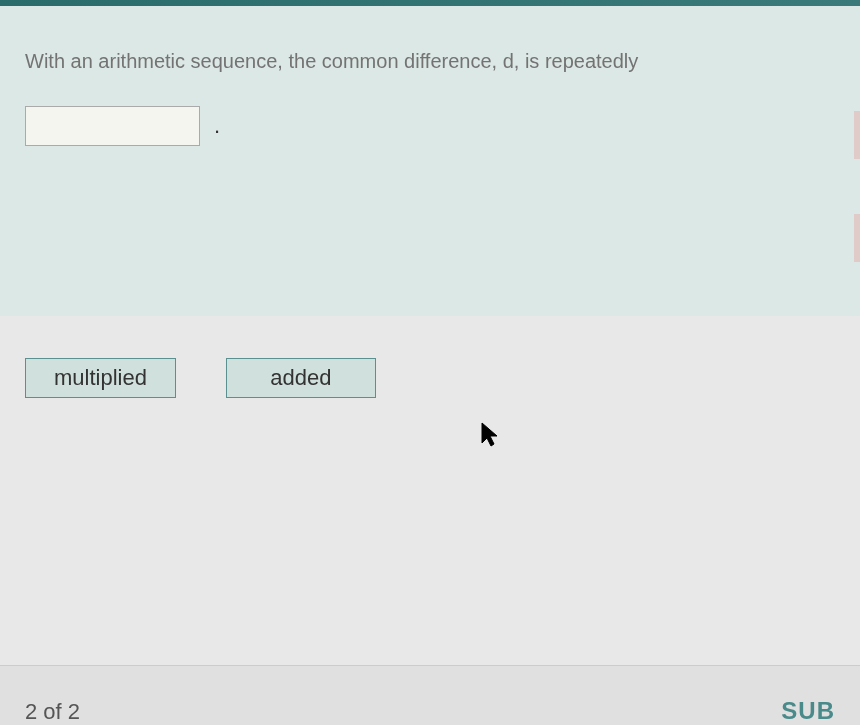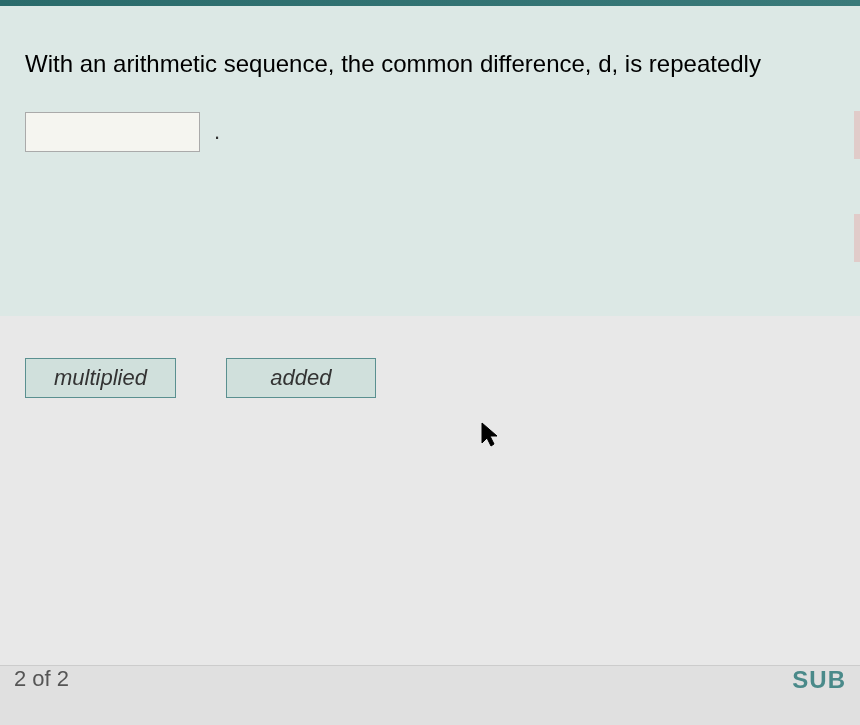--- a/index.html
+++ b/index.html
@@ -19,22 +19,22 @@
       height: 6px;
       background: linear-gradient(to right, #2a6b6b, #3a7a7a);
     }
     .question-area {
       background: #dce8e5;
       padding: 40px 25px 50px 25px;
       height: 310px;
       position: relative;
     }
     .question-text {
-      font-size: 24px;
-      color: #000000;
+      font-size: 20px;
+      color: #737373;
       line-height: 1.5;
     }
     .answer-blank-row {
       margin-top: 30px;
       display: flex;
       align-items: center;
     }
     .answer-blank {
       width: 175px;
       height: 40px;
@@ -57,21 +57,20 @@
       height: 48px;
       background: #e8a0a0;
       margin-bottom: 55px;
       opacity: 0.4;
     }
     .options-area {
       background: #e8e8e8;
       padding: 42px 25px 16px 25px;
       height: 350px;
       position: relative;
-      font-style: italic;
     }
     .options-row {
       display: flex;
       gap: 50px;
     }
     .option-chip {
       border: 1px solid #5a9090;
       background: #d0e0dc;
       padding: 6px 28px;
       font-size: 22px;
@@ -89,23 +88,23 @@
     }
     .footer-bar {
       position: absolute;
       bottom: 0;
       left: 0;
       right: 0;
       height: 60px;
       background: #e0e0e0;
       border-top: 1px solid #ccc;
       display: flex;
-      align-items: flex-start;
+      align-items: flex-end;
       justify-content: space-between;
-      padding: 0 14px;
+      padding: 0 25px;
     }
     .progress-text {
       font-size: 22px;
       color: #555;
     }
     .submit-text {
       font-size: 24px;
       color: #4a8a8a;
       letter-spacing: 1px;
       font-weight: bold;

